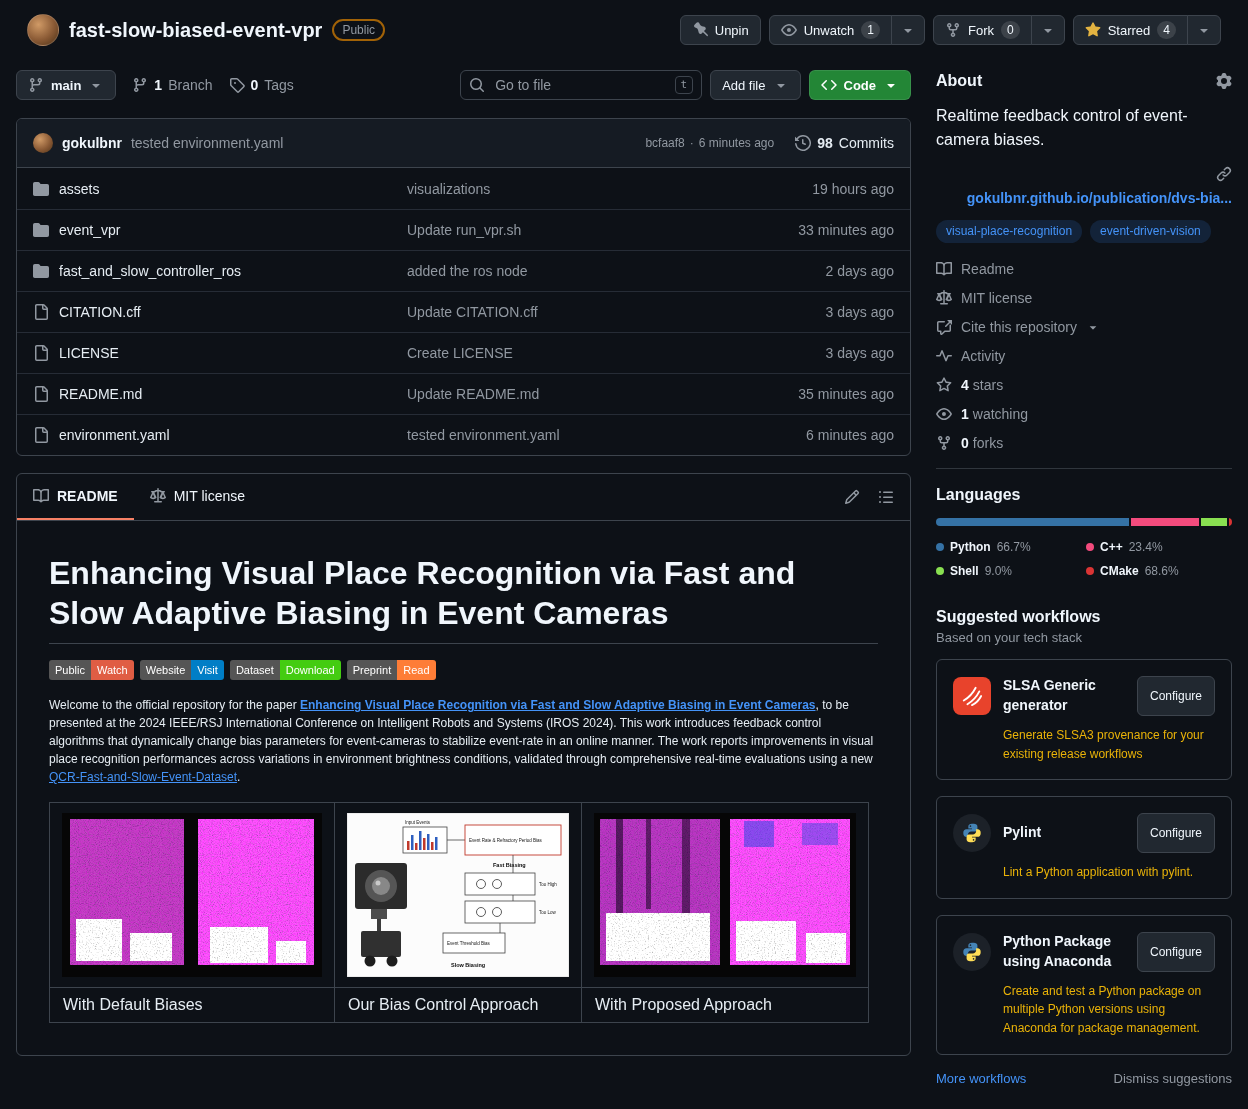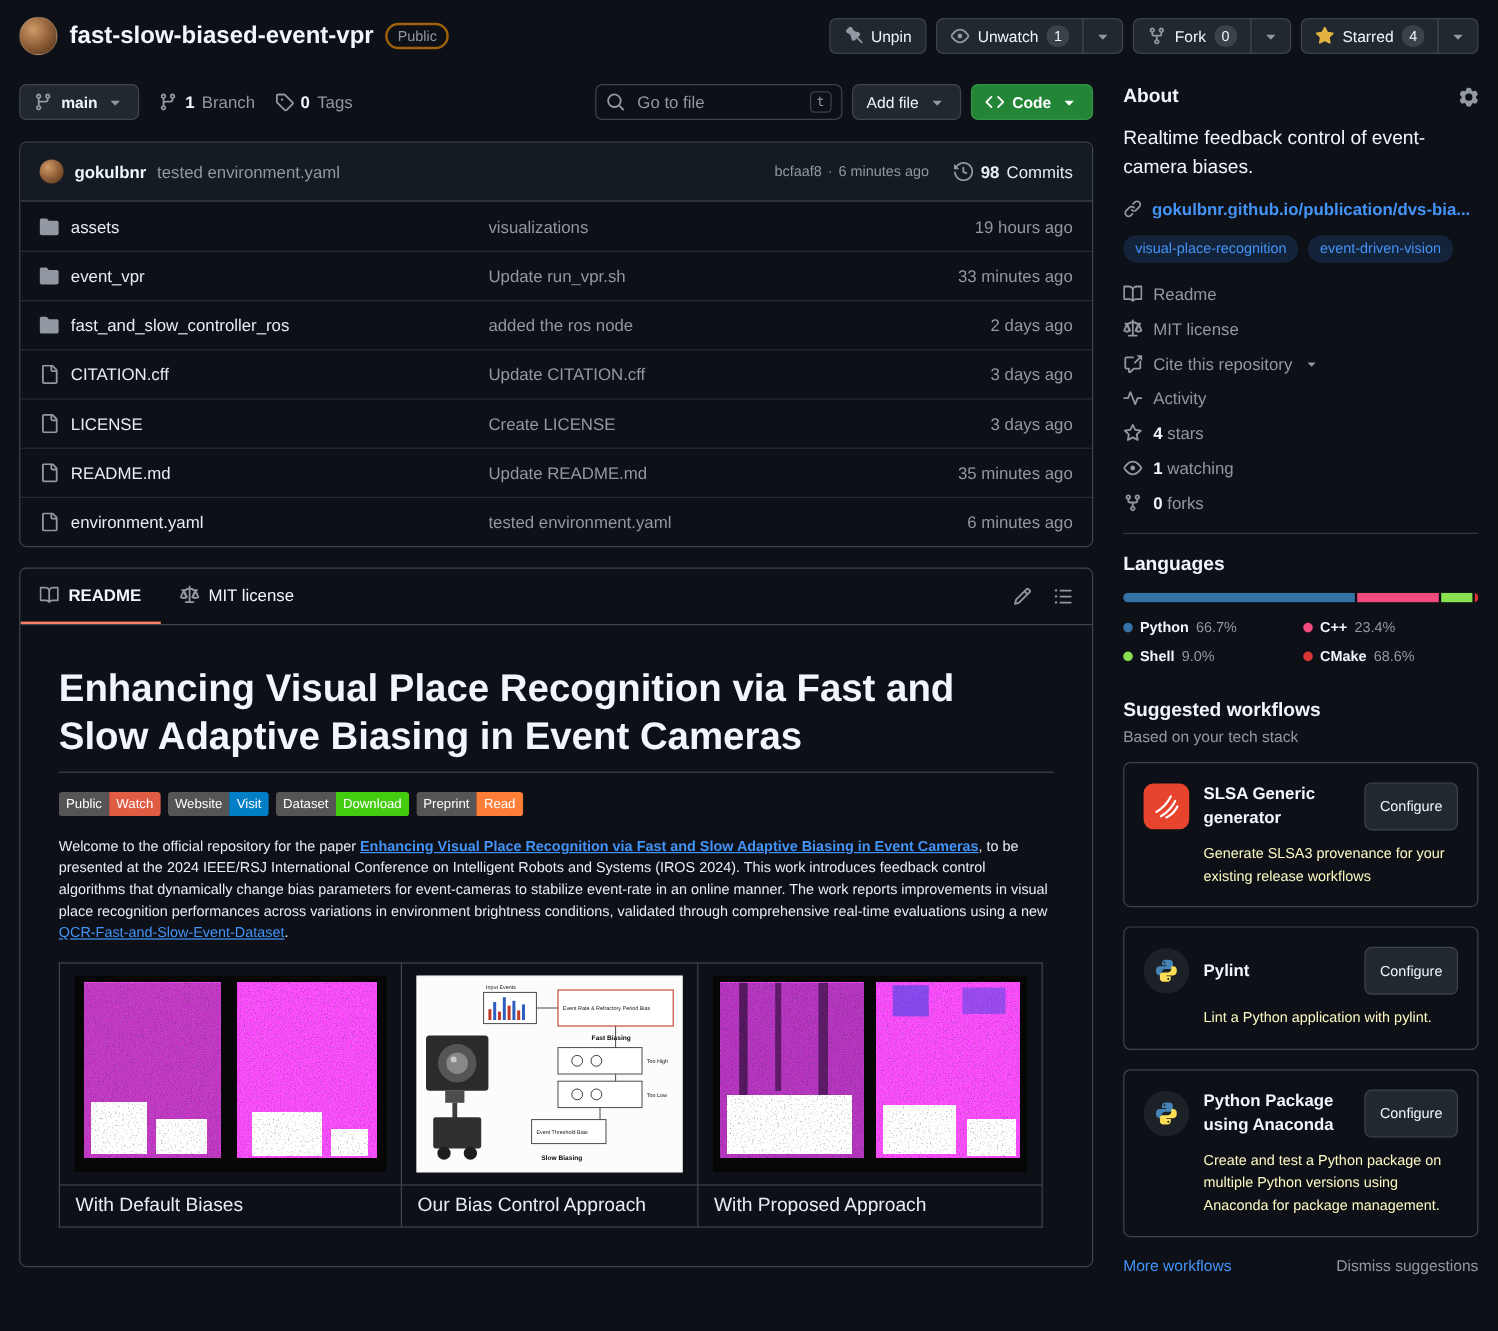--- a/index.html
+++ b/index.html
@@ -4,21 +4,21 @@
 <style>
   * { box-sizing: border-box; }
   html,body { margin:0; padding:0; width:1248px; height:1109px; overflow:hidden;
     background:#0d1117; color:#e6edf3;
     font-family:"Liberation Sans","DejaVu Sans",sans-serif; }
   a { text-decoration:none; color:inherit; cursor:pointer; }
   svg { flex:none; display:block; }
   .muted-ic { fill:#9198a1; }
 
   
-  .repo-header { display:flex; align-items:center; gap:10px; padding:14px 16px; }
+  .repo-header { display:flex; align-items:center; gap:10px; padding:14px 27px; }
   .avatar32 { width:32px; height:32px; border-radius:50%;
     background:radial-gradient(circle at 35% 32%, #d09a66, #8a5a35 55%, #4a3015 100%);
     border:1px solid rgba(255,255,255,.15); }
   .repo-name { margin:0; font-size:20px; font-weight:600; color:#f0f6fc; }
   .public-badge { font-size:12px; font-weight:500; color:#9198a1; border:2px solid #a16207;
     border-radius:2em; padding:2px 8px; }
   .header-actions { margin-left:auto; display:flex; align-items:center; gap:8px; }
   .btn { display:inline-flex; align-items:center; gap:7px; height:30px; padding:0 11px;
     background:#212830; border:1px solid #3d444d; border-radius:6px; color:#f0f6fc;
     font-size:13px; font-weight:500; font-family:inherit; cursor:pointer; white-space:nowrap; }
@@ -30,21 +30,21 @@
 
   
   .main-grid { display:grid; grid-template-columns:895px 296px; gap:0 25px; padding:0 16px; align-items:start; }
 
   
   .toolbar { display:flex; align-items:center; gap:8px; margin:10px 0 18px; }
   .branch-label { font-weight:600; }
   .ref-counts { display:flex; align-items:center; gap:16px; margin-left:8px; color:#9198a1; font-size:14px; }
   .ref-item { display:inline-flex; align-items:center; gap:6px; }
   .ref-item b { color:#f0f6fc; font-weight:600; }
-  .goto-box { margin-left:auto; width:206px; height:30px; border:1px solid #3d444d; border-radius:6px;
+  .goto-box { margin-left:auto; width:242px; height:30px; border:1px solid #3d444d; border-radius:6px;
     display:flex; align-items:center; gap:8px; padding:0 8px; background:transparent; }
   .goto-box input { flex:1; min-width:0; background:transparent; border:none; outline:none;
     color:#e6edf3; font-size:14px; font-family:inherit; }
   .goto-box input::placeholder { color:#9198a1; }
   .key-hint { border:1px solid #3d444d; border-radius:4px; color:#9198a1; font-size:11px;
     line-height:16px; padding:0 5px; font-family:"DejaVu Sans Mono",monospace; }
   .code-btn { background:#238636; border-color:rgba(240,246,252,.1); color:#fff; font-weight:600; }
   .code-btn svg { fill:#fff; }
 
   
@@ -86,22 +86,22 @@
   .readme-table { border-collapse:collapse; }
   .readme-table td { border:1px solid #3d444d; padding:10px 12px; vertical-align:top; }
   .readme-table td.cap { font-size:16px; color:#e6edf3; padding:8px 13px; }
   .fig { display:block; }
 
   
   .sidebar { padding-top:12px; min-width:0; font-size:14px; }
   .side-h2 { margin:0; font-size:16px; font-weight:700; color:#f0f6fc; }
   .about-head { display:flex; align-items:center; justify-content:space-between; margin-bottom:14px; }
   .about-desc { font-size:16px; line-height:1.5; color:#f0f6fc; margin-bottom:14px; }
-  .website-row { display:flex; align-items:flex-start; gap:8px; margin-bottom:14px;
-    font-weight:600; color:#4493f8; white-space:nowrap; overflow:hidden; }
+  .website-row { display:flex; align-items:flex-end; gap:8px; margin-bottom:14px;
+    font-weight:600; color:#4493f8; white-space:nowrap; overflow:hidden;flex-direction:column; }
   .topics { display:flex; flex-wrap:wrap; gap:8px; margin-bottom:18px; }
   .topic { background:rgba(56,139,253,.15); color:#4493f8; border-radius:2em; font-size:12px;
     font-weight:500; line-height:23px; padding:0 10px; cursor:pointer; }
   .about-list { display:flex; flex-direction:column; gap:13px; color:#9198a1; }
   .about-item { display:flex; align-items:center; gap:9px; }
   .stat-text { display:inline-flex; gap:4px; }
   .stat-text b { color:#f0f6fc; font-weight:600; }
   .side-hr { border:none; border-top:1px solid #30363d; margin:17px 0; }
   .lang-bar { display:flex; gap:2px; height:8px; border-radius:4px; overflow:hidden; margin:14px 0 14px; }
   .lang-seg { height:100%; }
@@ -112,21 +112,21 @@
   .lang-pct { color:#9198a1; }
   .wf-head { margin:30px 0 4px; }
   .wf-sub { color:#9198a1; font-size:13px; margin-bottom:14px; }
   .wf-card { border:1px solid #3d444d; border-radius:6px; padding:16px; margin-bottom:16px; }
   .wf-top { display:flex; align-items:center; gap:12px; }
   .wf-icon { width:38px; height:38px; display:grid; place-items:center; }
   .wf-icon.slsa { background:#e8432c; border-radius:8px; }
   .wf-icon.python { background:#1c2128; border-radius:50%; }
   .wf-title { flex:1; font-size:14px; font-weight:600; color:#f0f6fc; line-height:1.4; }
   .wf-config { height:40px; padding:0 12px; font-size:12px; }
-  .wf-desc { margin:10px 0 0 50px; font-size:12px; line-height:1.55; color:#fef9c3; }
+  .wf-desc { margin:10px 0 0 50px; font-size:12px; line-height:1.55; color:#eab308; }
   .wf-footer { display:flex; align-items:center; justify-content:space-between; margin:10px 0 16px; font-size:13px; }
   .wf-more { color:#4493f8; }
   .wf-dismiss { color:#9198a1; }
   .dt { font-size:4.5px; fill:#161616; }
   .dtb { font-size:5.5px; font-weight:700; fill:#0a0a0a; }
 </style>
 </head>
 <body>
 
 <header class="repo-header">

